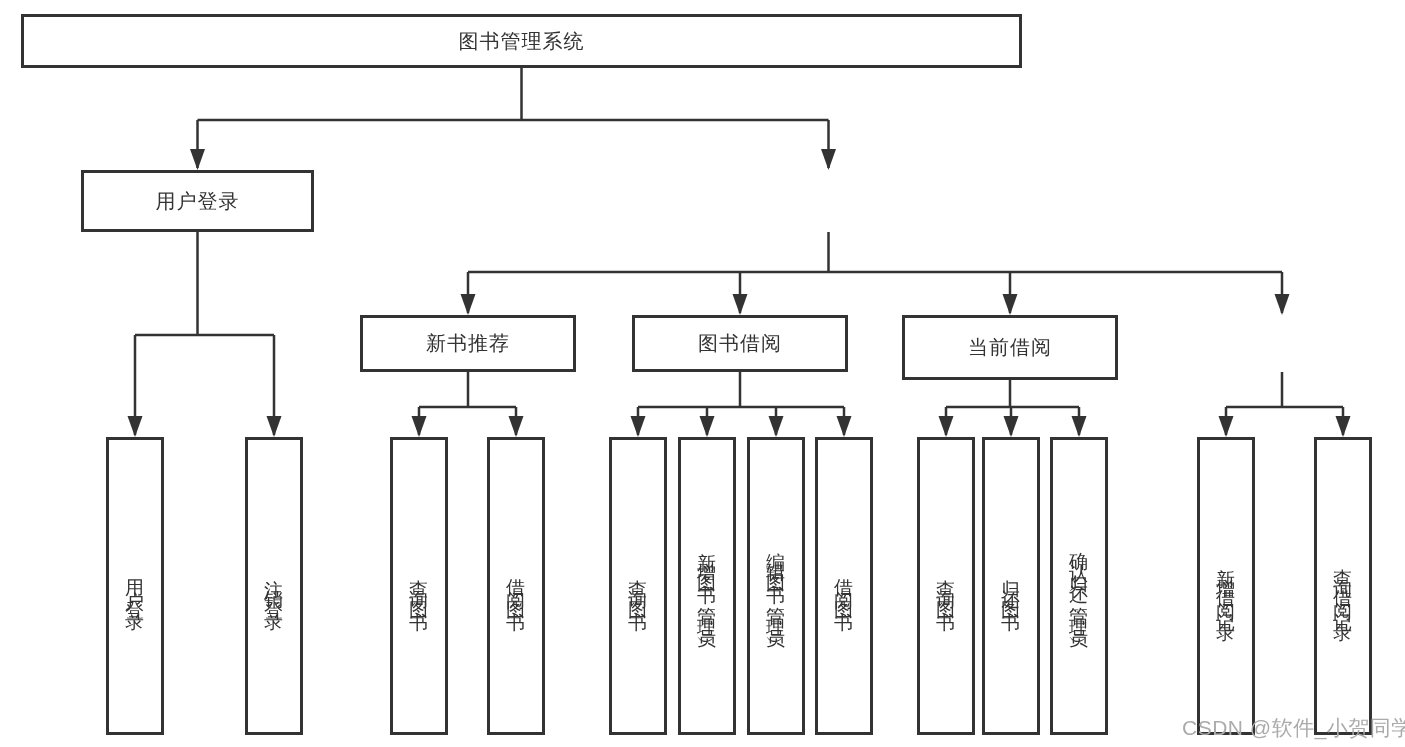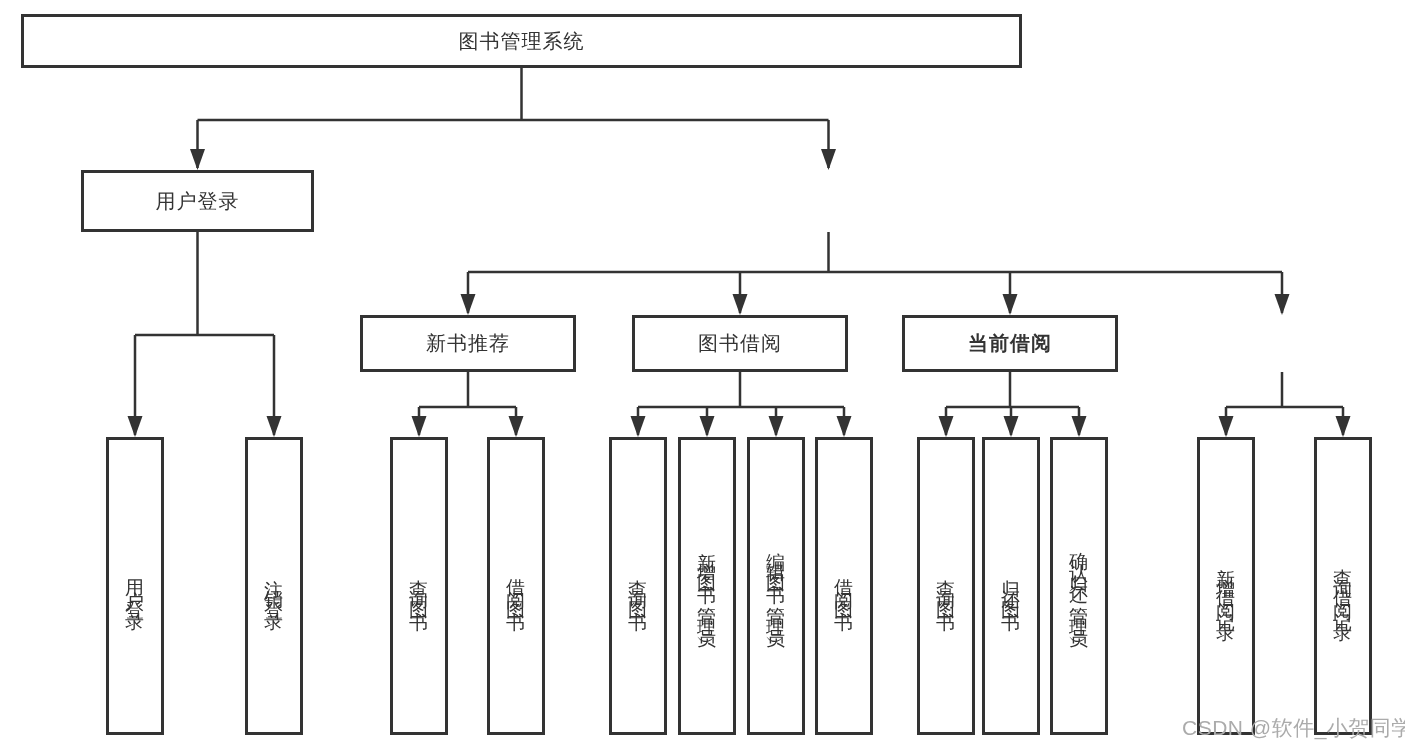--- a/index.html
+++ b/index.html
@@ -46,21 +46,21 @@
     z-index: 5;
     letter-spacing: 0.5px;
   }
 
   
   .b-root  { left: 21px;   top: 14px;  width: 1001px; height: 54px; }
   .b-l2a   { left: 81px;   top: 170px; width: 233px;  height: 62px; }
   .b-l2b   { left: 712px;  top: 170px; width: 233px;  height: 62px; }
   .b-l3a   { left: 360px;  top: 315px; width: 216px;  height: 57px; }
   .b-l3b   { left: 632px;  top: 315px; width: 216px;  height: 57px; }
-  .b-l3c   { left: 902px;  top: 315px; width: 216px;  height: 57px; font-weight: bold; }
+  .b-l3c   { left: 902px;  top: 315px; width: 216px;  height: 65px; }
   .b-l3d   { left: 1174px; top: 315px; width: 216px;  height: 57px; }
   .leaf    { top: 437px; width: 58px; height: 298px; }
   .b-g1a { left: 106px; }  .b-g1b { left: 245px; }
   .b-g2a { left: 390px; }  .b-g2b { left: 487px; }
   .b-g3a { left: 609px; }  .b-g3b { left: 678px; }  .b-g3c { left: 747px; }  .b-g3d { left: 815px; }
   .b-g4a { left: 917px; }  .b-g4b { left: 982px; }  .b-g4c { left: 1050px; }
   .b-g5a { left: 1197px; } .b-g5b { left: 1314px; }
 </style>
 </head>
 <body>

